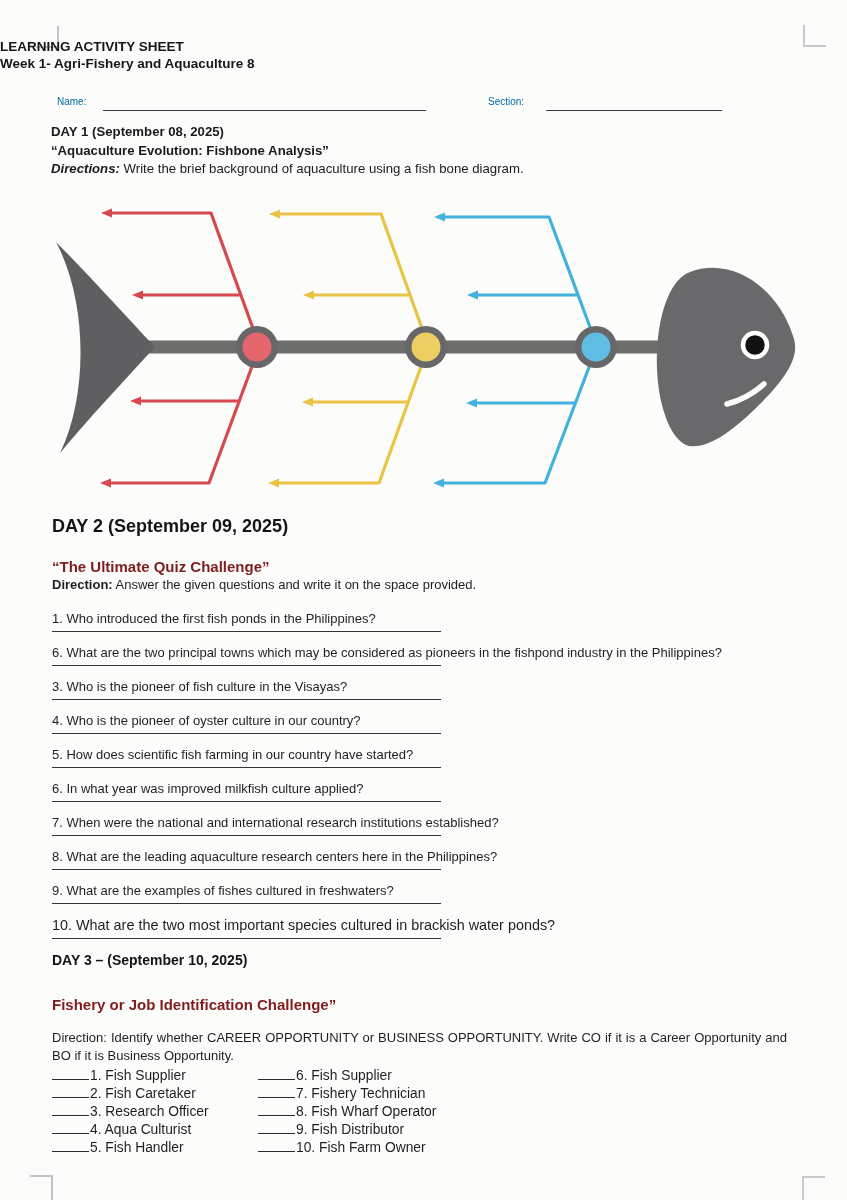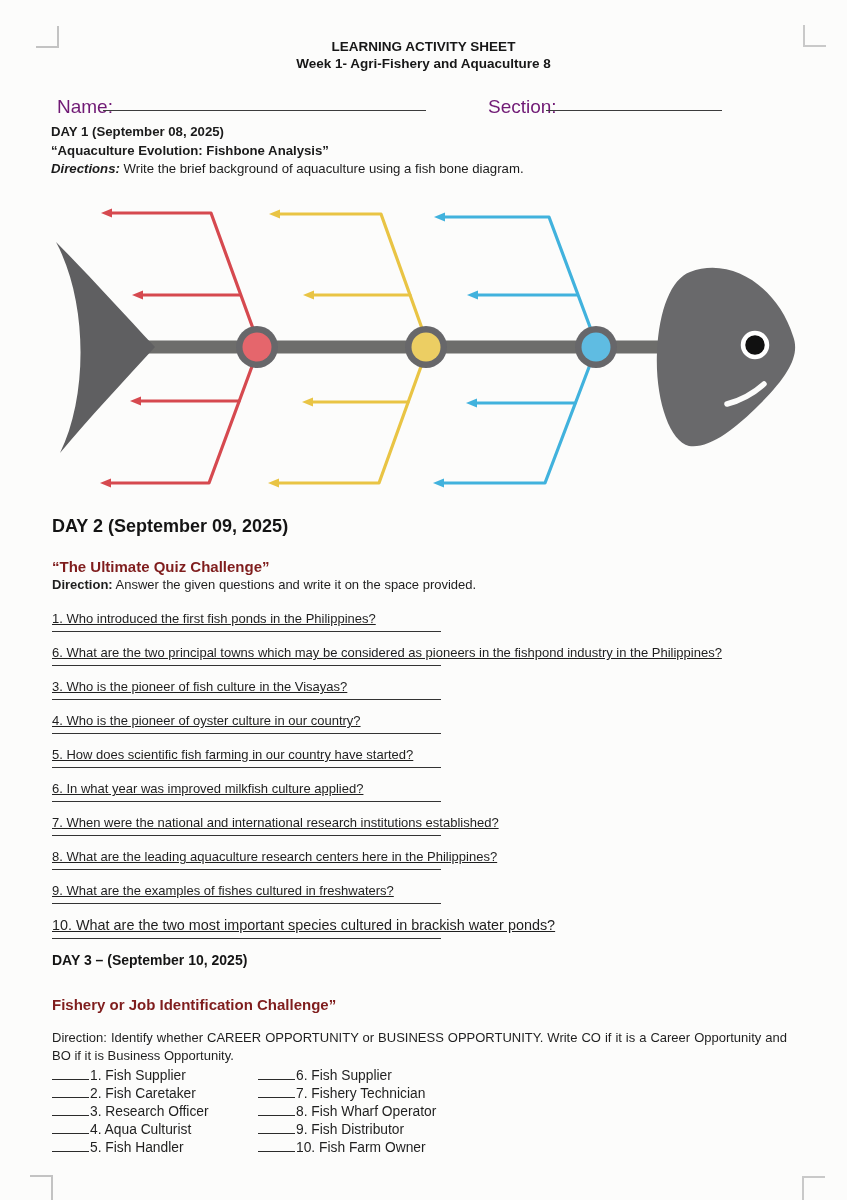--- a/index.html
+++ b/index.html
@@ -11,39 +11,39 @@
     overflow:hidden;
   }
   .abs{position:absolute;}
   
   .corner{position:absolute;width:21px;height:20px;}
   .corner.tl{left:36px;top:26px;border-right:2px solid #c3c3c3;border-bottom:2px solid #c3c3c3;}
   .corner.tr{left:803px;top:25px;border-left:2px solid #c9c9c9;border-bottom:2px solid #c9c9c9;}
   .corner.bl{left:30px;top:1175px;height:25px;border-right:2px solid #c3c3c3;border-top:2px solid #c3c3c3;}
   .corner.br{left:802px;top:1176px;height:24px;border-left:2px solid #c9c9c9;border-top:2px solid #c9c9c9;}
 
-  .doc-header{top:38px;left:0;width:847px;text-align:center;font-weight:bold;font-size:13.5px;line-height:17px;color:#171717;}
-
-  .label{font-size:19px;color:#701a75;}
+  .doc-header{top:38px;left:0;width:847px;font-weight:bold;font-size:13.5px;line-height:17px;color:#171717;}
+
+  .label{font-size:10px;color:#0369a1;}
   .fill-line{border-bottom:1.5px solid #3c3c3c;height:15px;}
 
   .day1{left:51px;top:123px;font-size:13.2px;line-height:18.5px;color:#1b1b1b;}
   .bold{font-weight:bold;}
   .boldital{font-weight:bold;font-style:italic;}
 
   .fishbone{position:absolute;left:0;top:190px;width:847px;height:320px;}
 
   .main{left:52px;top:517px;width:735px;font-size:13px;line-height:18px;color:#1f1f1f;}
   .day-heading{font-weight:bold;font-size:18px;color:#141414;}
   .sub-heading{font-weight:bold;font-size:15px;color:#7f1d1d;margin-top:10px;}
   .spacer13{height:13px;} .spacer15{height:15px;} .spacer16{height:16px;} .spacer17{height:17px;}
   .direction{font-size:13px;}
   .justify{text-align:justify;}
   .q-item{margin-bottom:11px;}
-  .q-text{font-size:13px;line-height:17px;text-decoration:underline;}
+  .q-text{font-size:13px;line-height:17px;}
   .q-item.large .q-text{font-size:14.4px;line-height:18px;}
   .q-line{width:389px;border-top:1.6px solid #333;margin-top:4px;height:1px;}
   .d3-list{margin-top:2px;}
   .d3-row{display:grid;grid-template-columns:206px auto;line-height:18px;font-size:13.8px;}
   .blank{display:inline-block;width:37px;border-bottom:1.5px solid #2b2b2b;margin-right:1px;}
 </style>
 </head>
 <body>
 
 <div class="corner tl"></div>

